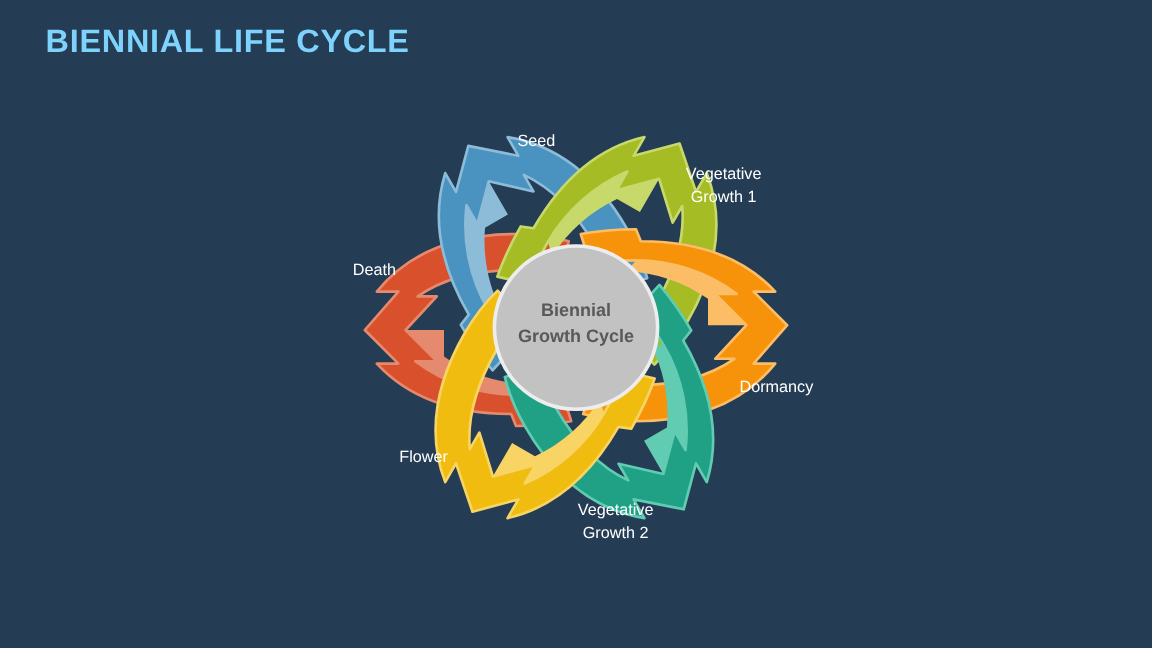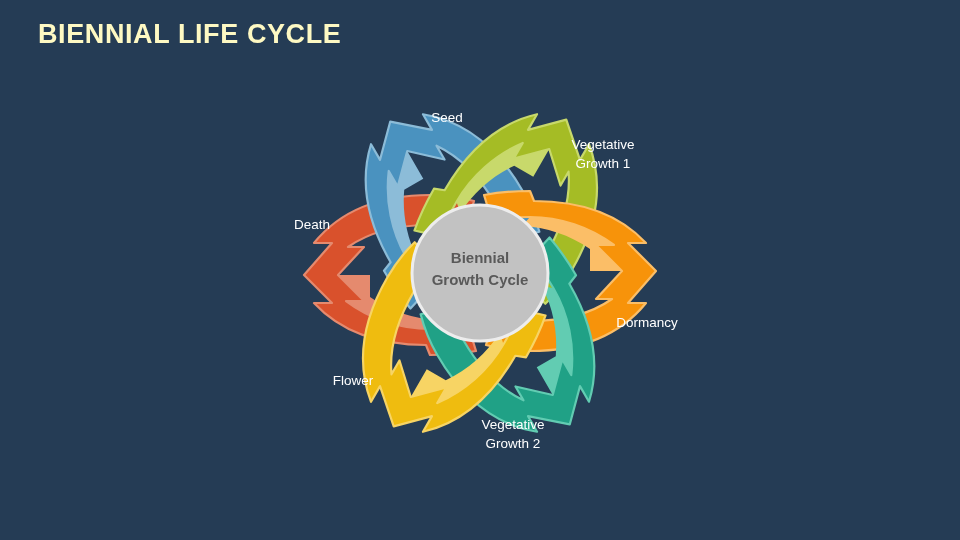--- a/index.html
+++ b/index.html
@@ -16,21 +16,21 @@
   }
   #bg {
     position: absolute;
     inset: 0;
     background: #253C55;
   }
   #title {
     position: absolute;
     left: 38px;
     top: 18px;
-    color: #fef9c3;
+    color: #7dd3fc;
     font-size: 27px;
     font-weight: bold;
     letter-spacing: 0.6px;
     line-height: 1.2;
     white-space: nowrap;
     font-family: "Liberation Sans", sans-serif;
   }
   #diagram {
     position: absolute;
     left: 0;

